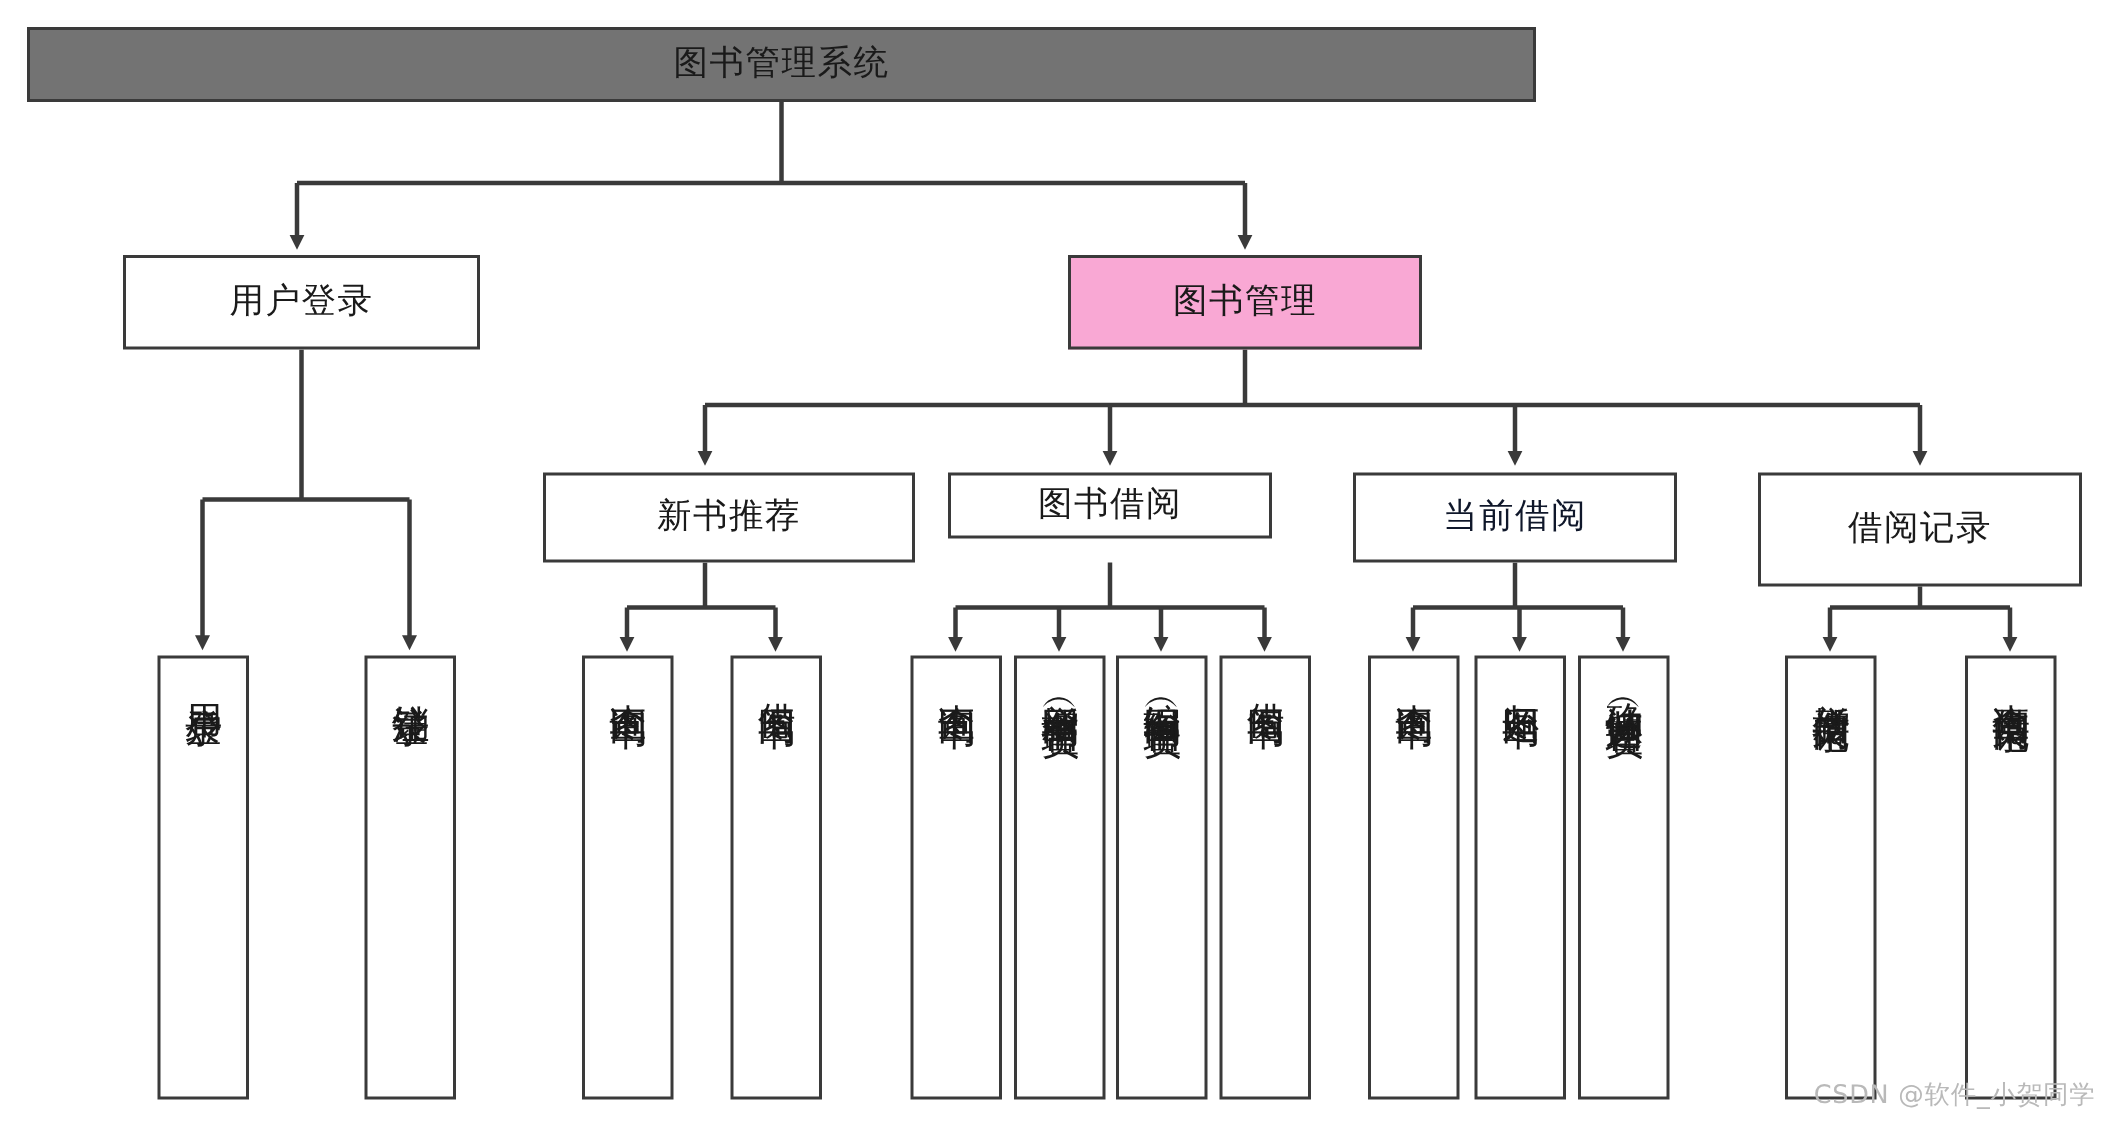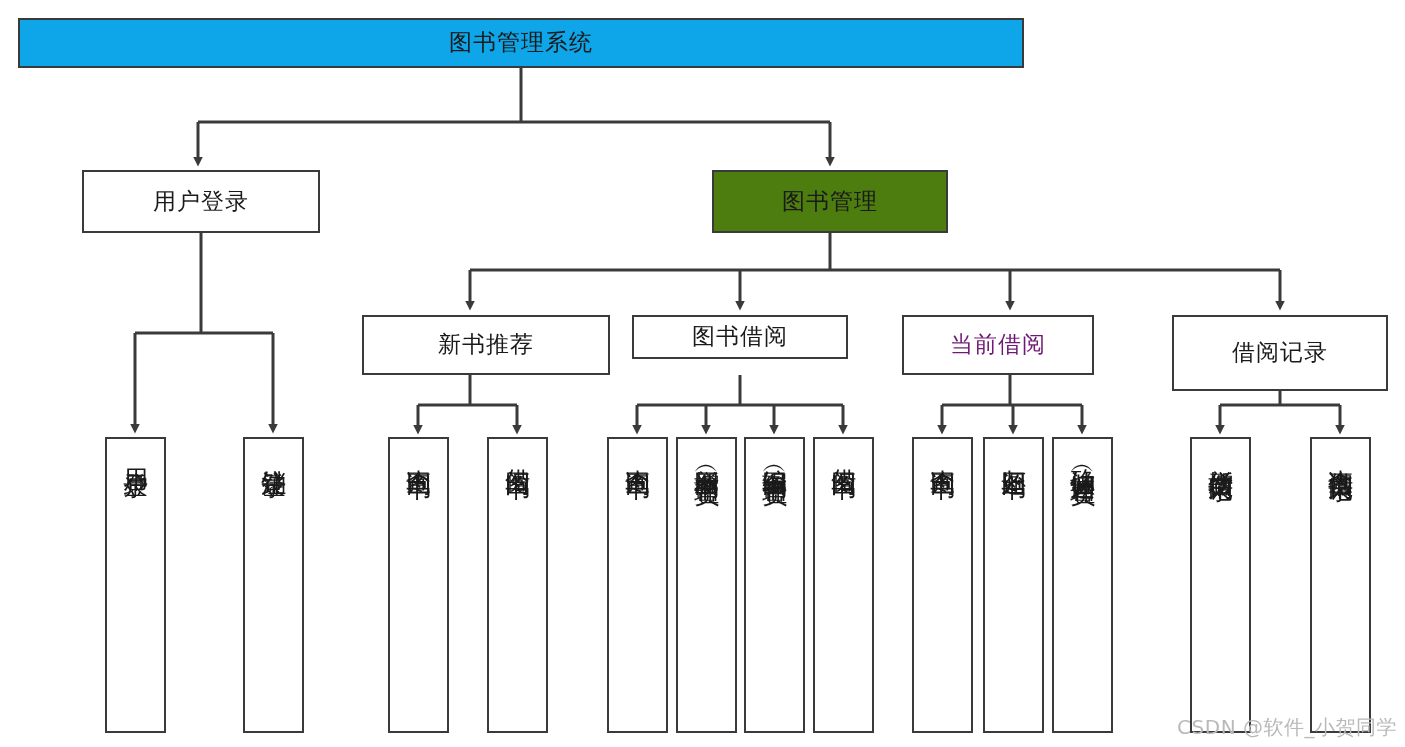--- a/index.html
+++ b/index.html
@@ -52,21 +52,21 @@
     text-orientation: upright;
     font-size: 25px;
     line-height: 1.18;
     letter-spacing: 2px;
     white-space: nowrap;
   }
   #watermark {
     position: absolute;
     right: 8px;
     bottom: 6px;
-    font-size: 20px;
+    font-size: 17px;
     color: #b9b9b9;
     letter-spacing: 0.5px;
     white-space: nowrap;
   }
 </style>
 </head>
 <body>
 
 <div id="canvas" style="background: rgb(255, 255, 255);">
 
@@ -113,38 +113,38 @@
       <path d="M1013,405 L1013,426" marker-end="url(#arrow)"></path>
       <path d="M1082,405 L1082,426" marker-end="url(#arrow)"></path>
 
       <path d="M1280,375 L1280,405"></path>
       <path d="M1220,405 L1340,405"></path>
       <path d="M1220,405 L1220,426" marker-end="url(#arrow)"></path>
       <path d="M1340,405 L1340,426" marker-end="url(#arrow)"></path>
     </g>
   </svg>
 
-  <div class="node h" id="n-root" style="left: 18px; top: 18px; width: 1006px; height: 50px; border-color: rgb(58, 58, 58); background: #0ea5e9; color: rgb(26, 26, 26);">
+  <div class="node h" id="n-root" style="left: 18px; top: 18px; width: 1006px; height: 50px; border-color: rgb(58, 58, 58); background: #737373; color: rgb(26, 26, 26);">
     <span class="lbl">图书管理系统</span>
   </div>
 
   <div class="node h" id="n-l2-0" style="left: 82px; top: 170px; width: 238px; height: 63px; border-color: rgb(58, 58, 58); background: rgb(255, 255, 255); color: rgb(26, 26, 26);">
     <span class="lbl">用户登录</span>
   </div>
-  <div class="node h" id="n-l2-1" style="left: 712px; top: 170px; width: 236px; height: 63px; border-color: rgb(58, 58, 58); background: #4d7c0f; color: rgb(26, 26, 26);">
+  <div class="node h" id="n-l2-1" style="left: 712px; top: 170px; width: 236px; height: 63px; border-color: rgb(58, 58, 58); background: #f9a8d4; color: rgb(26, 26, 26);">
     <span class="lbl">图书管理</span>
   </div>
 
   <div class="node h" id="n-l3-0" style="left: 362px; top: 315px; width: 248px; height: 60px; border-color: rgb(58, 58, 58); background: rgb(255, 255, 255); color: rgb(26, 26, 26);">
     <span class="lbl">新书推荐</span>
   </div>
   <div class="node h" id="n-l3-1" style="left: 632px; top: 315px; width: 216px; height: 44px; border-color: rgb(58, 58, 58); background: rgb(255, 255, 255); color: rgb(26, 26, 26);">
     <span class="lbl">图书借阅</span>
   </div>
-  <div class="node h" id="n-l3-2" style="left: 902px; top: 315px; width: 192px; height: 60px; border-color: rgb(58, 58, 58); background: rgb(255, 255, 255); color: #701a75; align-items: center;">
+  <div class="node h" id="n-l3-2" style="left: 902px; top: 315px; width: 216px; height: 60px; border-color: rgb(58, 58, 58); background: rgb(255, 255, 255); color: #0f172a; align-items: center;">
     <span class="lbl">当前借阅</span>
   </div>
   <div class="node h" id="n-l3-3" style="left: 1172px; top: 315px; width: 216px; height: 76px; border-color: rgb(58, 58, 58); background: rgb(255, 255, 255); color: rgb(26, 26, 26);">
     <span class="lbl">借阅记录</span>
   </div>
 
   <div class="node v" id="n-leaf-0" style="left: 105px; top: 437px; width: 61px; height: 296px; border-color: rgb(58, 58, 58); background: rgb(255, 255, 255); color: rgb(26, 26, 26);">
     <span class="lbl">用户登录</span>
   </div>
   <div class="node v" id="n-leaf-1" style="left: 243px; top: 437px; width: 61px; height: 296px; border-color: rgb(58, 58, 58); background: rgb(255, 255, 255); color: rgb(26, 26, 26);">

